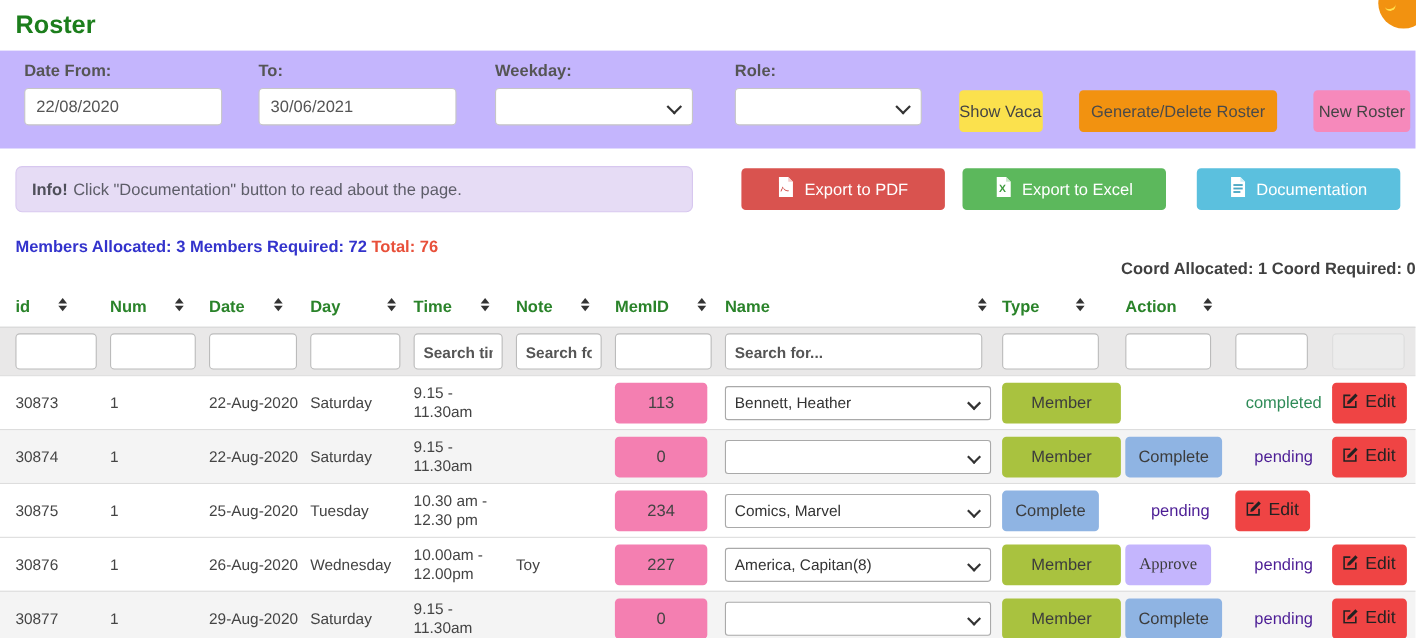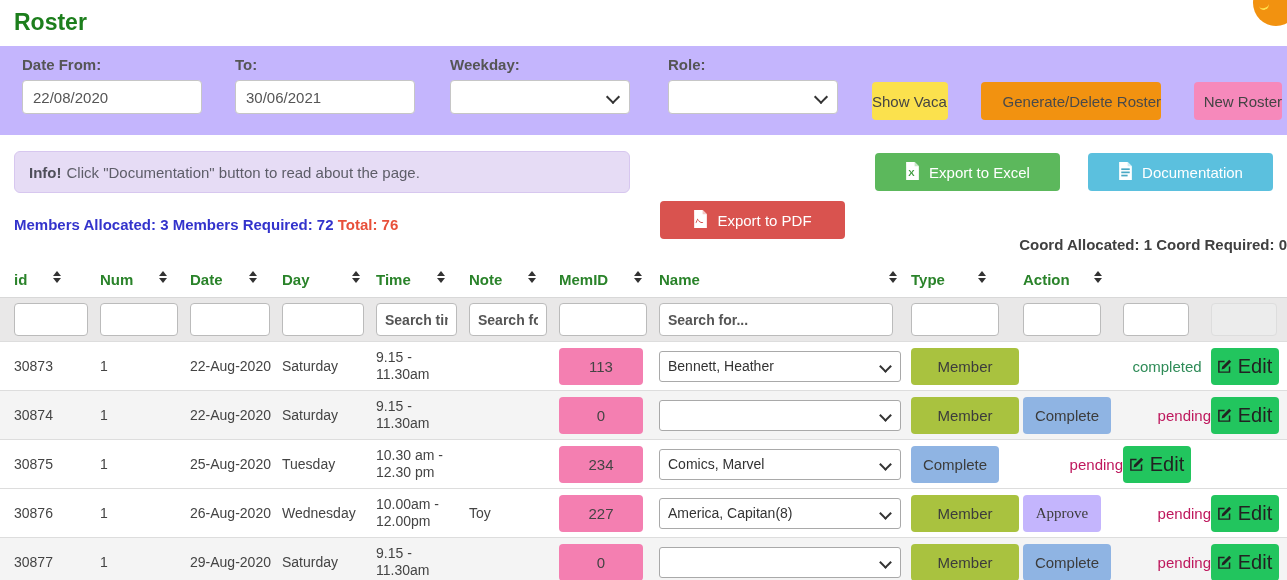--- a/index.html
+++ b/index.html
@@ -15,35 +15,35 @@
   .filter-bar { margin-top:10px; background:#c4b5fd; height:89px; position:relative; }
   .filter-group { position:absolute; top:10px; }
   .filter-label { font-size:15px; color:#555; font-weight:bold; margin-bottom:7px; display:block; }
   .filter-input, .filter-select { width:180px; height:34px; border:1px solid #c6c6c6; border-radius:4px;
     background:#fff; font-size:15px; color:#555; padding:0 10px; font-family:inherit; }
   .filter-select { appearance:none; -webkit-appearance:none; padding-right:28px; }
   .select-wrap { position:relative; width:180px; }
   .select-wrap::after { content:""; position:absolute; right:12px; top:12px; width:8px; height:8px;
     border-right:2px solid #333; border-bottom:2px solid #333; transform:rotate(45deg); pointer-events:none; }
   .fbtn { position:absolute; top:36px; height:38px; border:none; border-radius:4px; font-size:15px;
-    font-family:inherit; cursor:pointer; white-space:nowrap; overflow:hidden;text-align:right; }
+    font-family:inherit; cursor:pointer; white-space:nowrap; overflow:hidden; }
   .btn-vac   { left:872px; width:76px; background:#fbe14d; color:#444; text-align:left; padding:0 0; }
   .btn-gen   { left:981px; width:180px; background:#f29210; color:#4a4a4a; }
   .btn-newr  { left:1194px; width:88px; background:#f689bb; color:#444; }
   
   .info-row { position:relative; height:66px; margin-top:12px; }
   .info-bar { position:absolute; left:14px; top:4px; width:616px; height:42px; background:#e6dcf5;
     border:1px solid #d7c7ef; border-radius:6px; display:flex; align-items:center; padding:0 14px;
     font-size:15px; color:#5d5d68; }
   .info-bar b { margin-right:5px; color:#4f4f5a; }
   .xbtn { position:absolute; top:6px; height:38px; width:185px; border:none; border-radius:4px;
     color:#fff; font-size:15px; font-family:inherit; cursor:pointer;
     display:flex; align-items:center; justify-content:center; gap:9px; }
   .xbtn svg { flex:0 0 auto; }
-  .btn-pdf { left:660px; background:#d9534f;margin-top:48px; }
+  .btn-pdf { left:674px; background:#d9534f; }
   .btn-xls { left:875px; background:#5cb85c; }
   .btn-doc { left:1088px; background:#5bc0de; }
   
   .summary { padding:2px 0 6px 14px; font-size:15px; font-weight:bold; line-height:20px; }
   .sum-blue { color:#3333cc; }
   .sum-red { color:#e8503a; }
   .sum-green { color:#404040;text-align:right; }
   
   .tgrid { display:grid; grid-template-columns:86px 90px 92px 94px 93px 90px 100px 252px 112px 100px 88px 1fr;
     align-items:center; padding-left:14px; }
@@ -69,23 +69,23 @@
   .mock-select::after { content:""; position:absolute; right:10px; top:10px; width:7px; height:7px;
     border-right:2px solid #333; border-bottom:2px solid #333; transform:rotate(45deg); }
   .type-btn { width:108px; height:37px; border:none; border-radius:4px; background:#a9c23f; color:#3c3c3c;
     font-size:15px; font-family:inherit; cursor:pointer; }
   .action-btn { width:88px; height:37px; border:none; border-radius:4px; font-size:15px; font-family:inherit;
     color:#3c3c3c; cursor:pointer; }
   .action-blue { background:#8fb4e3; }
   .action-yellow { background:#c4b5fd; width:78px;font-family:Liberation Serif, serif; }
   .status { text-align:center; font-size:15px; }
   .status.completed { color:#2e8b57; }
-  .status.pending { color:#be185d;text-align:right; }
-  .edit-btn { width:68px; height:37px; border:none; border-radius:4px; background:#22c55e; color:#222;
-    font-size:20px; font-family:inherit; cursor:pointer; display:inline-flex; align-items:center;
+  .status.pending { color:#4c1d95; }
+  .edit-btn { width:68px; height:37px; border:none; border-radius:4px; background:#ef4444; color:#222;
+    font-size:16px; font-family:inherit; cursor:pointer; display:inline-flex; align-items:center;
     justify-content:center; gap:6px; }
 </style>
 </head>
 <body>
 
 <div class="page-title">Roster</div>
 <div class="float-circle"></div>
 
 <div class="filter-bar">
   <div class="filter-group" style="left:22px">

